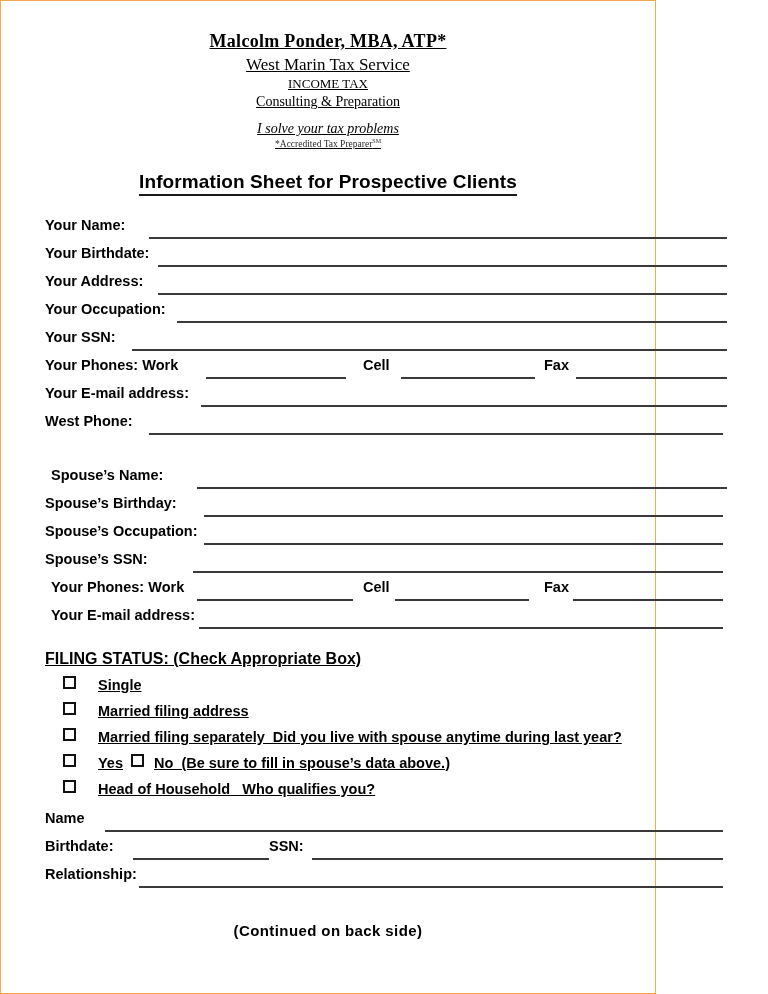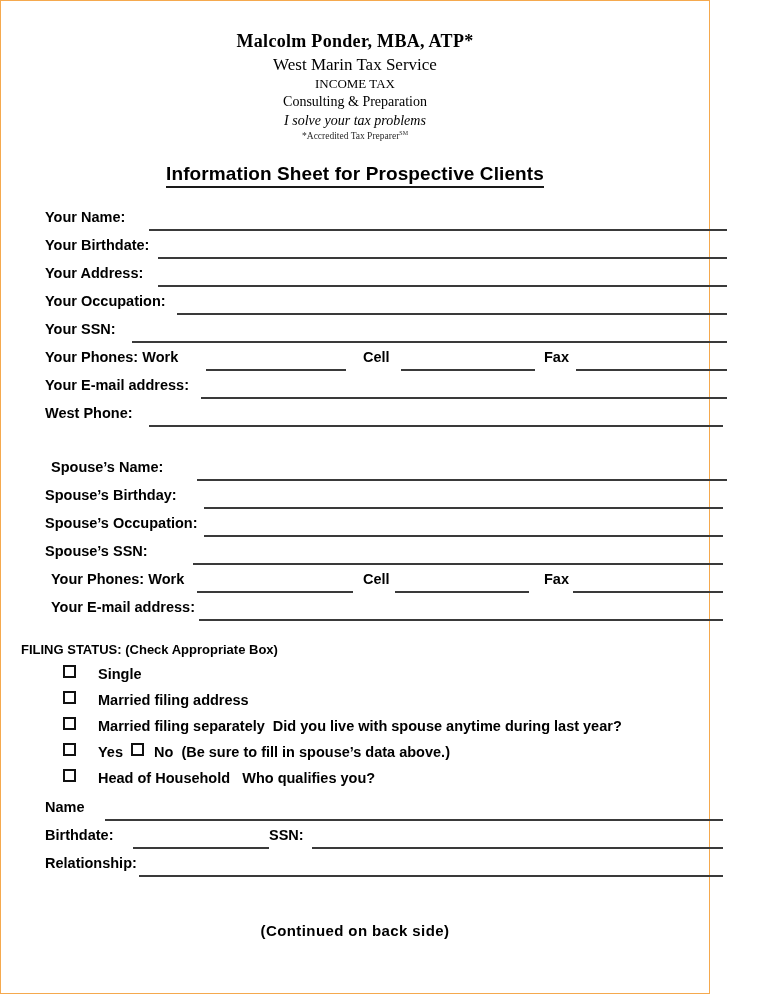--- a/index.html
+++ b/index.html
@@ -10,26 +10,27 @@
   body {
     width: 768px;
     height: 994px;
     font-family: "Liberation Sans", sans-serif;
     color: #000000;
     overflow: hidden;
   }
 
   #page {
     position: relative;
-    width: 710px;
+    width: 656px;
     height: 994px;
     box-sizing: border-box;
     border: 1px solid #f5a94e;
     border-right-width: 1px;
     background: #ffffff;
+    text-decoration: underline;
   }
 
   
   .letterhead {
     text-align: center;
     padding-top: 30px;
   }
   .lh-name {
     font-family: "Liberation Serif", serif;
     font-weight: bold;
@@ -53,21 +54,21 @@
     font-family: "Liberation Serif", serif;
     font-size: 14px;
     line-height: 1.25;
     margin-top: 1px;
   }
   .lh-slogan {
     font-family: "Liberation Serif", serif;
     font-style: italic;
     font-size: 14px;
     line-height: 1.25;
-    margin-top: 1px;
+    margin-top: 9px;
   }
   .lh-accred {
     font-family: "Liberation Serif", serif;
     font-size: 9.5px;
     line-height: 1.2;
     margin-top: 1px;
     color: #2a2a2a;
   }
   .lh-accred sup { font-size: 6px; }
 
@@ -106,23 +107,23 @@
     position: absolute;
     height: 0;
     border-bottom: 2px solid #3a3a3a;
     bottom: 3px;
   }
 
   .gap-block { height: 22px; }
 
   
   .filing-heading {
-    font-size: 13px;
-    font-weight: bold;
-    margin-left: 20px;
+    font-size: 16px;
+    font-weight: bold;
+    margin-left: 44px;
     margin-top: 6px;
     margin-bottom: 9px;
   }
   .check-row {
     display: flex;
     align-items: baseline;
     margin-left: 62px;
     margin-bottom: 10px;
     font-size: 14.5px;
     font-weight: bold;

